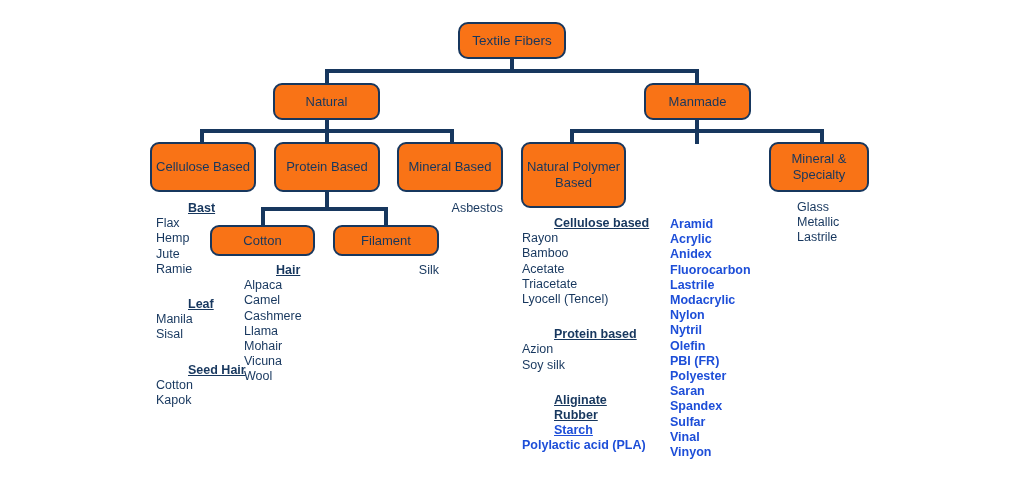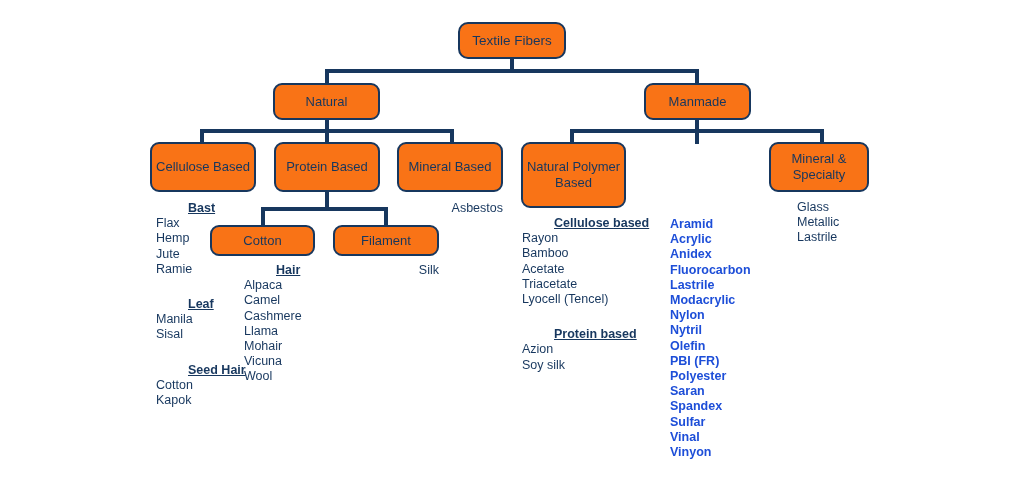--- a/index.html
+++ b/index.html
@@ -103,20 +103,26 @@
       <div class="item">Bamboo</div>
       <div class="item">Acetate</div>
       <div class="item">Triacetate</div>
       <div class="item">Lyocell (Tencel)</div>
     </div>
     <div class="grp">
       <div class="hdr">Protein based</div>
       <div class="item">Azion</div>
       <div class="item">Soy silk</div>
     </div>
+    <div class="grp">
+      <div class="hdr">Aliginate</div>
+      <div class="hdr">Rubber</div>
+      <div class="hdr blk">Starch</div>
+      <div class="item blk">Polylactic acid (PLA)</div>
+    </div>
   </div>
 
   <div class="list blk" style="left:670px;top:217px">
     <div class="item">Aramid</div>
     <div class="item">Acrylic</div>
     <div class="item">Anidex</div>
     <div class="item">Fluorocarbon</div>
     <div class="item">Lastrile</div>
     <div class="item">Modacrylic</div>
     <div class="item">Nylon</div>

